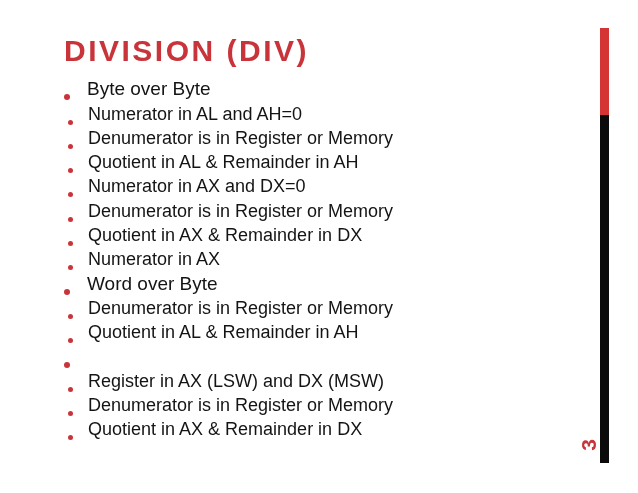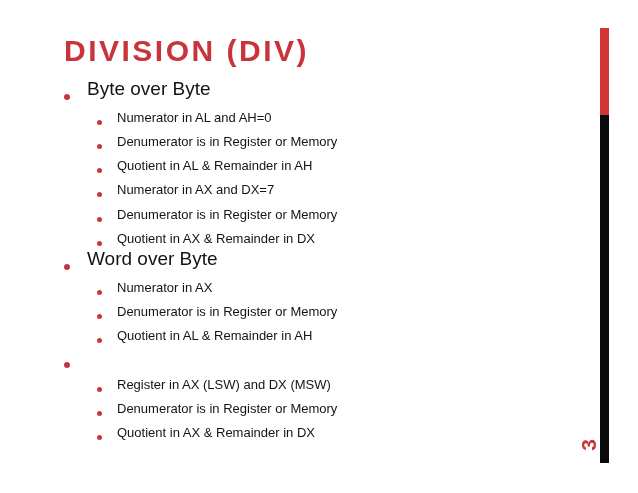--- a/index.html
+++ b/index.html
@@ -45,21 +45,21 @@
     color: var(--text);
     white-space: nowrap;
   }
   .bullet-line .dot {
     flex: 0 0 auto;
     border-radius: 50%;
     background: var(--accent);
   }
   .bullet-line.l1 { padding-left: 64px; font-size: 19px; }
   .bullet-line.l1 .dot { width: 6px; height: 6px; margin-right: 17px; }
-  .bullet-line.l2 { padding-left: 97px; font-size: 13px; }
+  .bullet-line.l2 { padding-left: 68px; font-size: 18px; }
   .bullet-line.l2 .dot { width: 5px; height: 5px; margin-right: 15px; }
 
   .accent-bar-red {
     position: absolute;
     left: 600px;
     top: 28px;
     width: 9px;
     height: 87px;
     background: var(--bar-red);
   }
@@ -106,37 +106,37 @@
       <div class="bullet-line l2">
     <span class="dot"></span>
     <span class="bullet-text">Denumerator is in Register or Memory</span>
   </div>
       <div class="bullet-line l2">
     <span class="dot"></span>
     <span class="bullet-text">Quotient in AL &amp; Remainder in AH</span>
   </div>
       <div class="bullet-line l2">
     <span class="dot"></span>
-    <span class="bullet-text">Numerator in AX and DX=7</span>
+    <span class="bullet-text">Numerator in AX and DX=0</span>
   </div>
       <div class="bullet-line l2">
     <span class="dot"></span>
     <span class="bullet-text">Denumerator is in Register or Memory</span>
   </div>
       <div class="bullet-line l2">
     <span class="dot"></span>
     <span class="bullet-text">Quotient in AX &amp; Remainder in DX</span>
   </div>
+      <div class="bullet-line l2">
+    <span class="dot"></span>
+    <span class="bullet-text">Numerator in AX</span>
+  </div>
       <div class="bullet-line l1">
     <span class="dot"></span>
     <span class="bullet-text">Word over Byte</span>
-  </div>
-      <div class="bullet-line l2">
-    <span class="dot"></span>
-    <span class="bullet-text">Numerator in AX</span>
   </div>
       <div class="bullet-line l2">
     <span class="dot"></span>
     <span class="bullet-text">Denumerator is in Register or Memory</span>
   </div>
       <div class="bullet-line l2">
     <span class="dot"></span>
     <span class="bullet-text">Quotient in AL &amp; Remainder in AH</span>
   </div>
       <div class="bullet-line l1">

